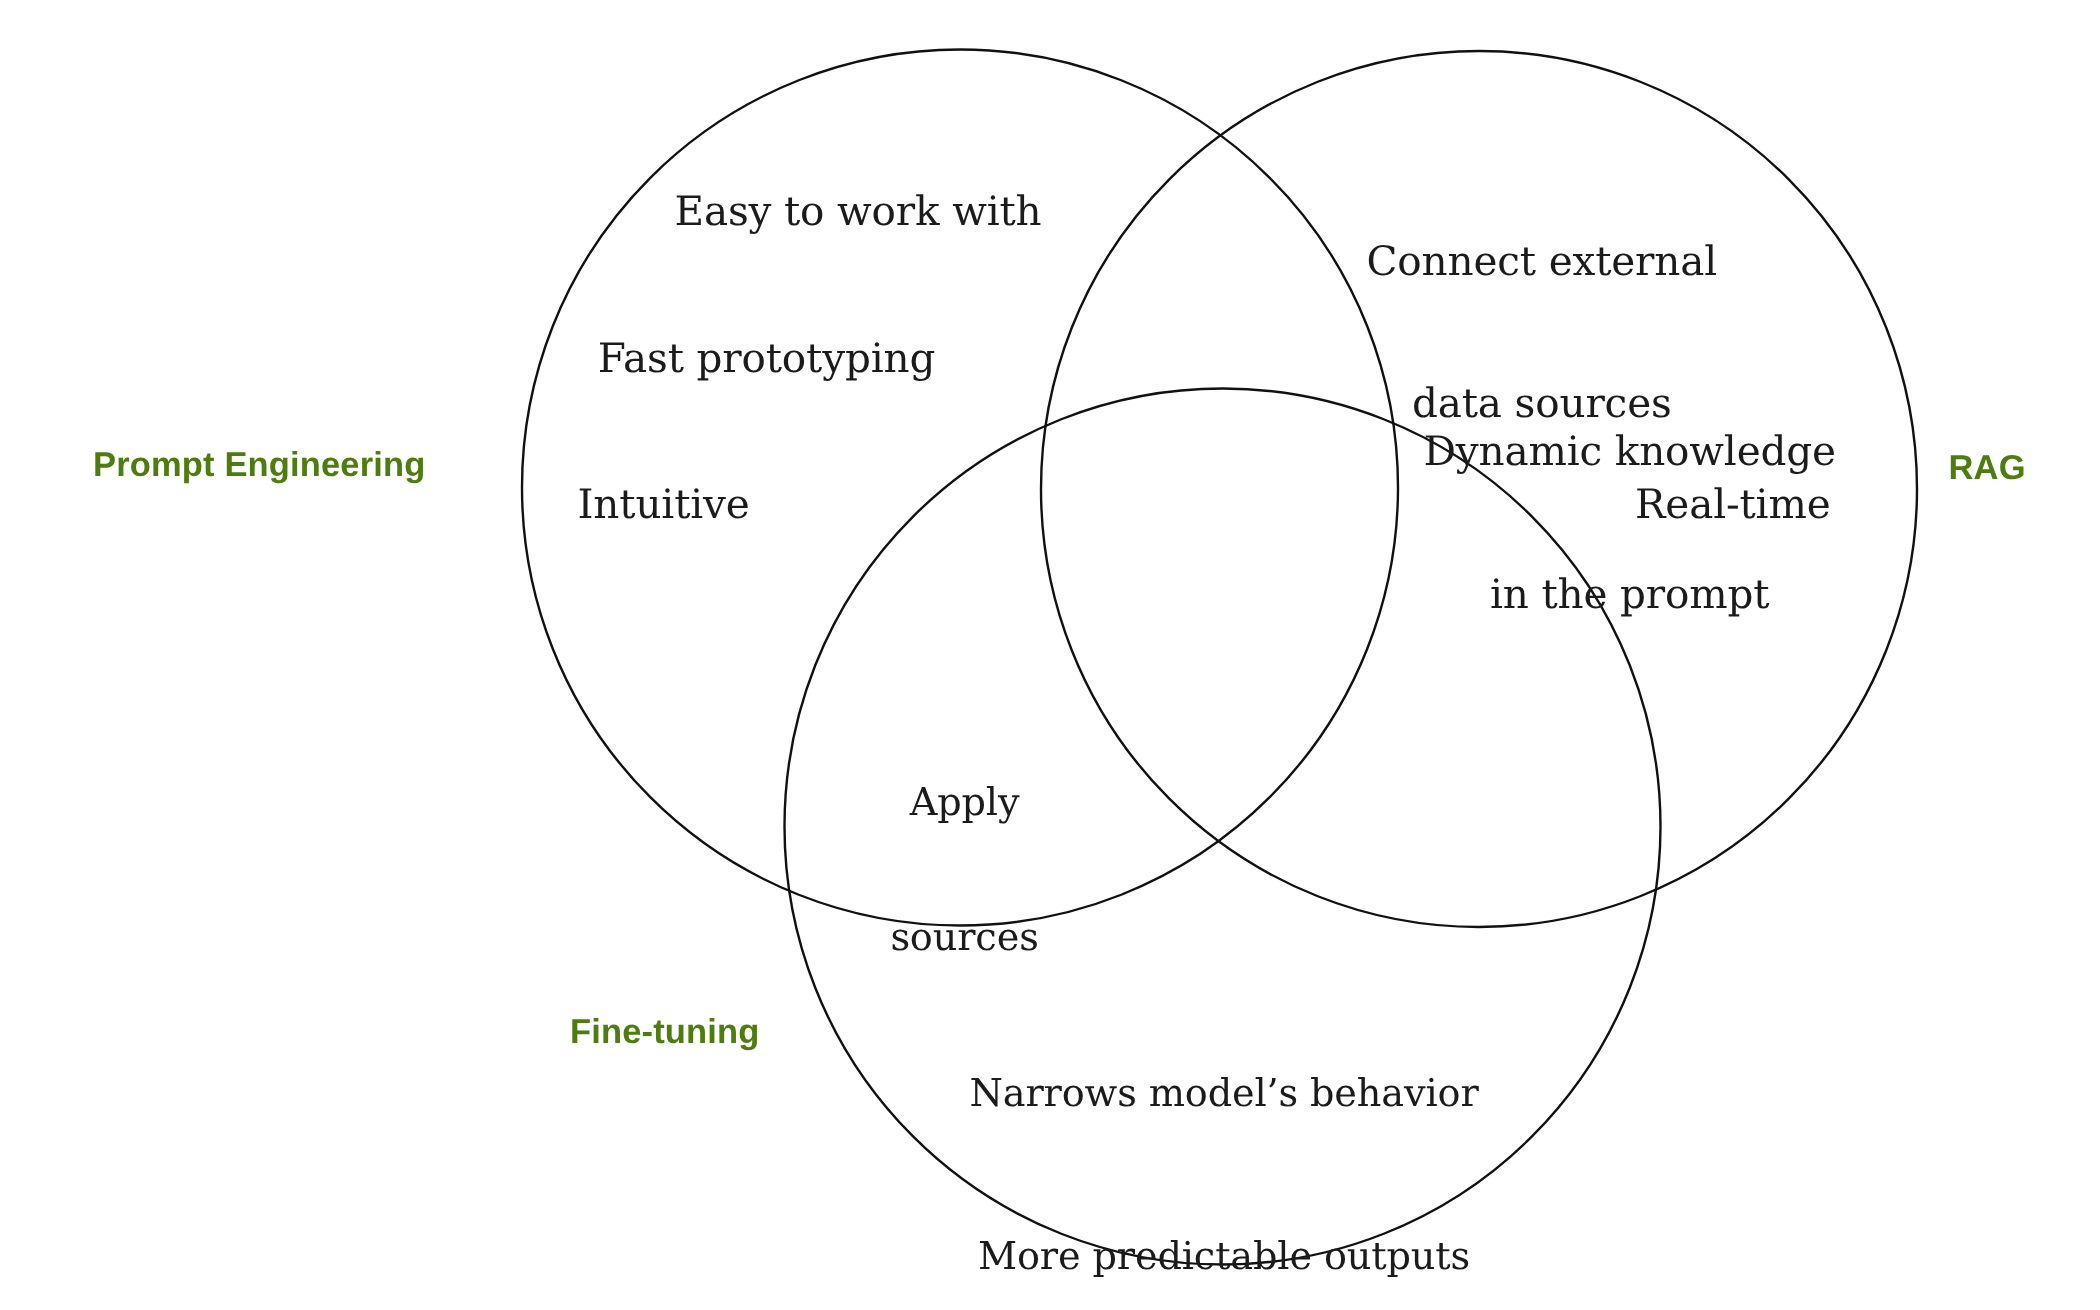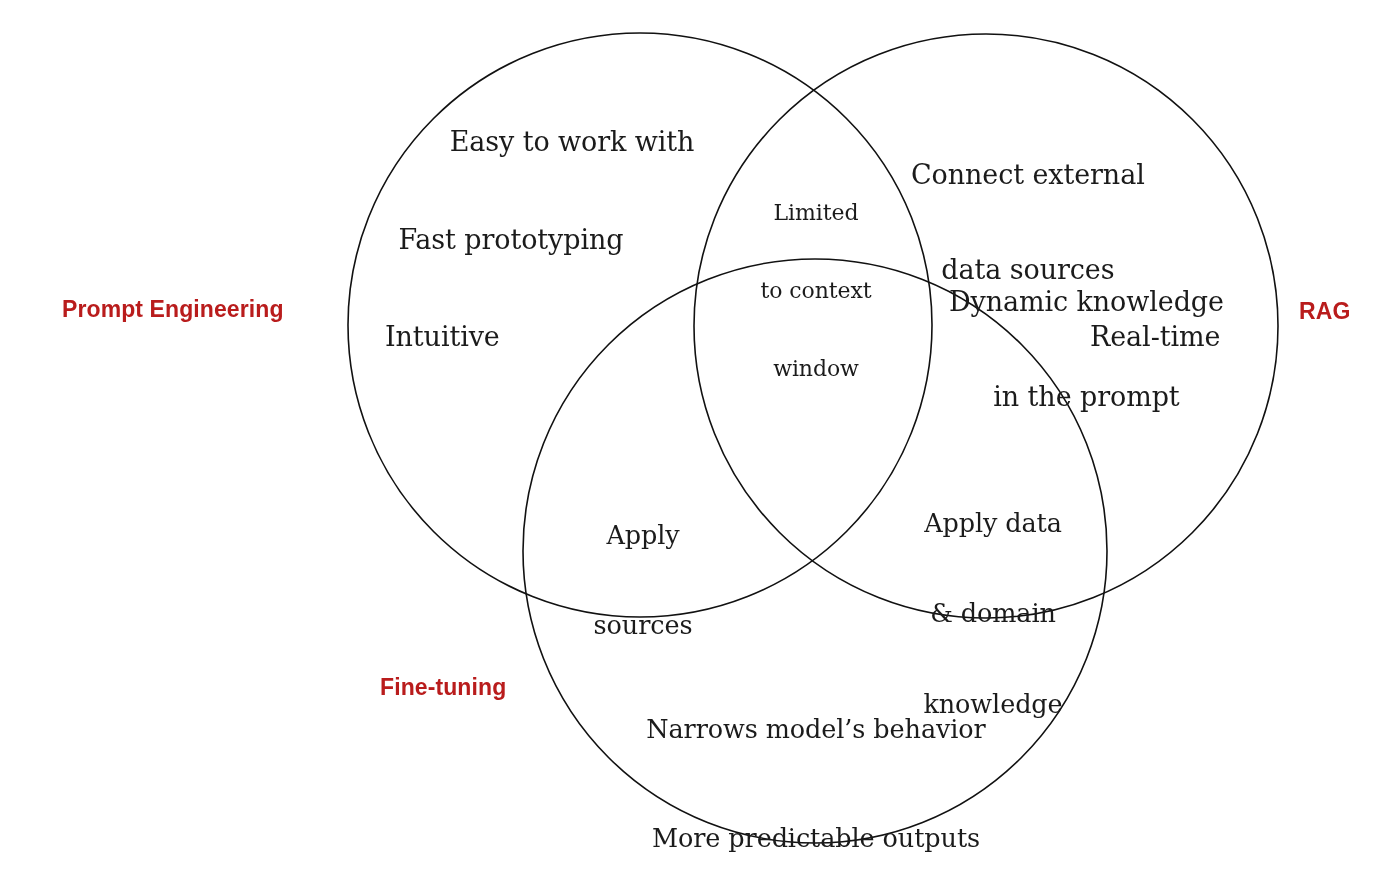--- a/index.html
+++ b/index.html
@@ -49,21 +49,21 @@
   .txt-l { text-align: left; }
 
   .set-label {
     position: absolute;
     margin: 0;
     padding: 0;
     white-space: pre;
     font-family: "Liberation Sans", sans-serif;
     font-weight: bold;
     font-size: 23px;
-    color: #b91c1c;
+    color: #4d7c0f;
     letter-spacing: 0.1px;
   }
 
   .s-28 { font-size: 27px; text-align: center; }
   .s-26 { font-size: 25.5px; }
   .s-22 { font-size: 22px; }
   .bold { font-weight: bold; }
 
   .line { display: block; }
 </style>
@@ -95,37 +95,27 @@
     <span class="line">data sources</span>
   </div>
 
   <div class="txt txt-l s-28" style="left:949px; top:222px;">
     <span class="line">Dynamic knowledge</span>
     <span class="line">in the prompt</span>
   </div>
 
   <div class="txt txt-l s-28" style="left:1090px; top:321px;">Real-time</div>
 
-  <div class="txt txt-c s-22" style="left:816px; top:148px;">
-    <span class="line">Limited</span>
-    <span class="line">to context</span>
-    <span class="line">window</span>
-  </div>
 
 
   <div class="txt txt-c s-26" style="left:643px; top:460px;">
     <span class="line">Apply</span>
     <span class="line">sources</span>
   </div>
 
-  <div class="txt txt-c s-26" style="left:993px; top:448px;">
-    <span class="line">Apply data</span>
-    <span class="line">&amp; domain</span>
-    <span class="line">knowledge</span>
-  </div>
 
   <div class="txt txt-c s-26" style="left:816px; top:639px; line-height:1.42;">
     <span class="line">Narrows model’s behavior</span>
     <span class="line">More predictable outputs</span>
     
   </div>
 
 </div>
 
 </body></html>

